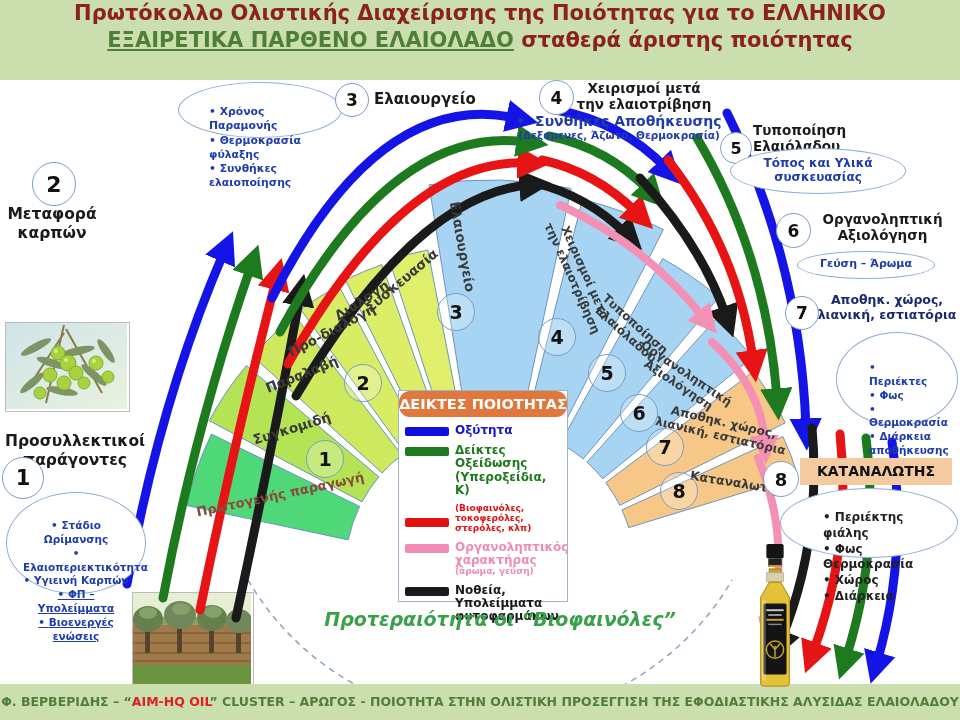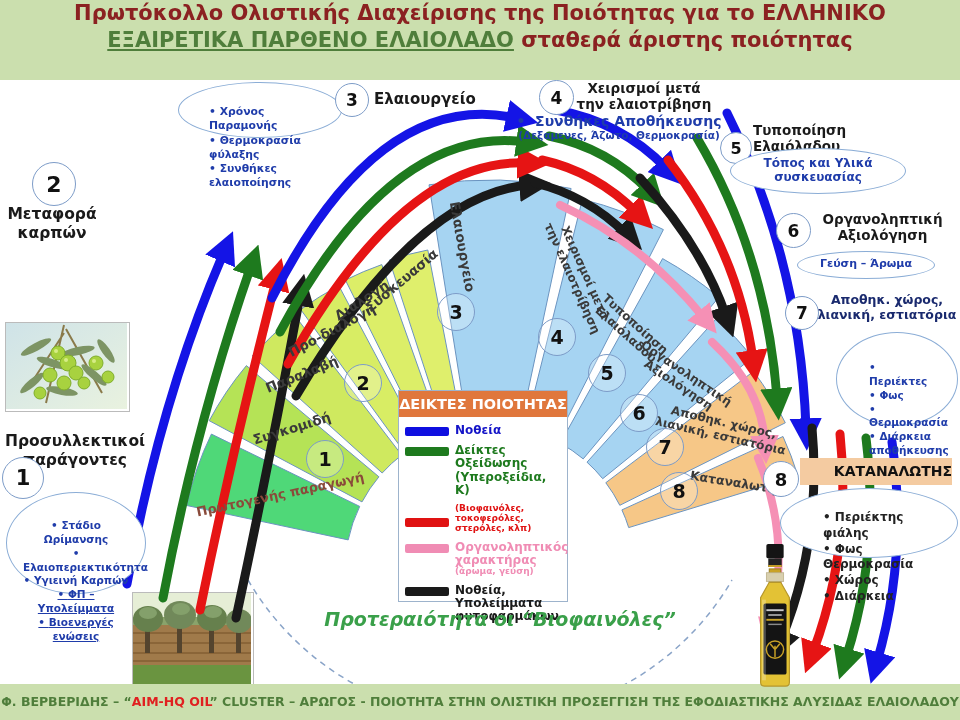--- a/index.html
+++ b/index.html
@@ -29,32 +29,32 @@
   .bubble li::before{content:"•  ";}
   .u{text-decoration:underline;}
   
   .seglabel{font-weight:bold;color:#3a3a3a;z-index:3;text-align:center;line-height:1.15;
             transform-origin:center;}
   .nowrap{white-space:nowrap;}
   
   .legend{left:398px;top:390px;width:170px;height:212px;background:#fff;border:1px solid #9db3cc;
           z-index:4;box-sizing:border-box;}
   .legend-h{height:26px;background:#e0773c;color:#fff;font-weight:bold;font-size:14.5px;
-            text-align:center;line-height:26px;}
+            text-align:center;line-height:26px;border-radius:11px;}
   .legend-item{display:flex;align-items:flex-start;margin:7px 4px 0 6px;}
   .legend-bar{width:44px;height:9px;border-radius:2px;flex:0 0 44px;margin-top:3px;margin-right:6px;}
   .legend-txt{font-size:12px;font-weight:bold;line-height:1.1;}
   .legend-note{font-size:9px;font-weight:bold;line-height:1.1;}
   .bar-blue{background:#0f0fe0;} .t-blue{color:#1414c8;}
   .bar-green{background:#1e7a1e;} .t-green{color:#1e7a1e;}
   .bar-red{background:#e01212;} .t-red{color:#e01212;}
   .bar-black{background:#1a1a1a;} .t-black{color:#1a1a1a;}
   .bar-pink{background:#f08cb4;} .t-pink{color:#f08cb4;}
   .consumer-box{left:800px;top:458px;width:152px;height:27px;background:#f4cba1;color:#111;
-                font-size:14px;font-weight:bold;text-align:right;line-height:27px;z-index:4;}
+                font-size:14px;font-weight:bold;text-align:center;line-height:27px;z-index:4;}
   .priority{left:300px;top:608px;width:400px;text-align:center;font-size:19px;font-weight:bold;
             font-style:italic;color:#3aa04a;z-index:4;}
   .photo{z-index:1;border:1px solid #bbb;}
 </style>
 </head>
 <body>
 
 <div class="page">
 
   <div class="abs band band-top">
@@ -296,21 +296,21 @@
       <li>Φως Θερμοκρασία</li>
       <li>Χώρος</li>
       <li>Διάρκεια</li>
     </ul>
   </div>
 
   <div class="abs legend">
     <div class="legend-h">ΔΕΙΚΤΕΣ ΠΟΙΟΤΗΤΑΣ</div>
     <div class="legend-item">
       <div class="legend-bar bar-blue"></div>
-      <div class="legend-txt t-blue">Νοθεία</div>
+      <div class="legend-txt t-blue">Οξύτητα</div>
     </div>
     <div class="legend-item">
       <div class="legend-bar bar-green"></div>
       <div class="legend-txt t-green">Δείκτες Οξείδωσης (Υπεροξείδια,  Κ)</div>
     </div>
     <div class="legend-item">
       <div class="legend-bar bar-red" style="margin-top:14px"></div>
       <div>
         <div class="legend-note t-red">(Βιοφαινόλες, τοκοφερόλες, στερόλες, κλπ)</div>
       </div>

